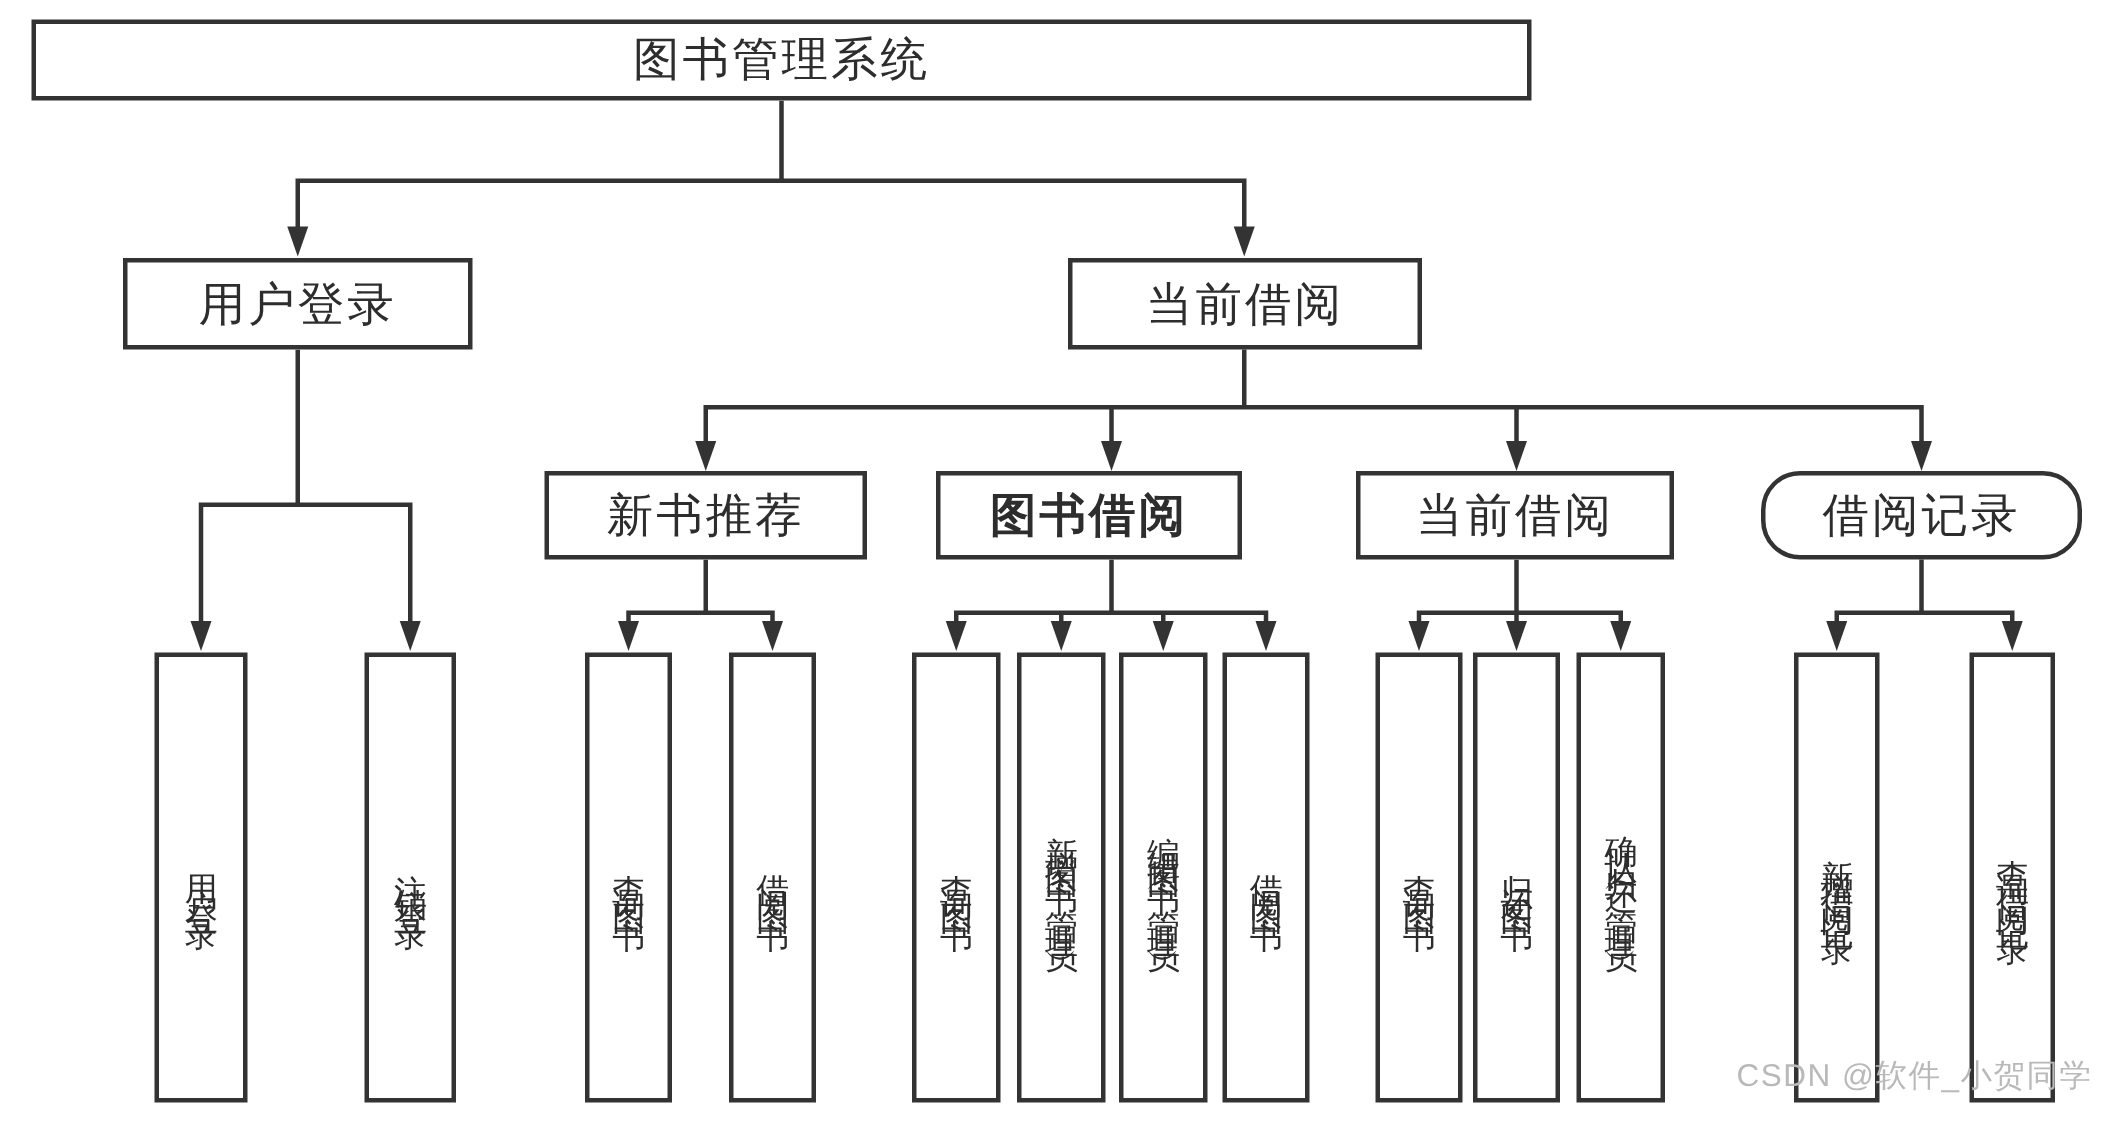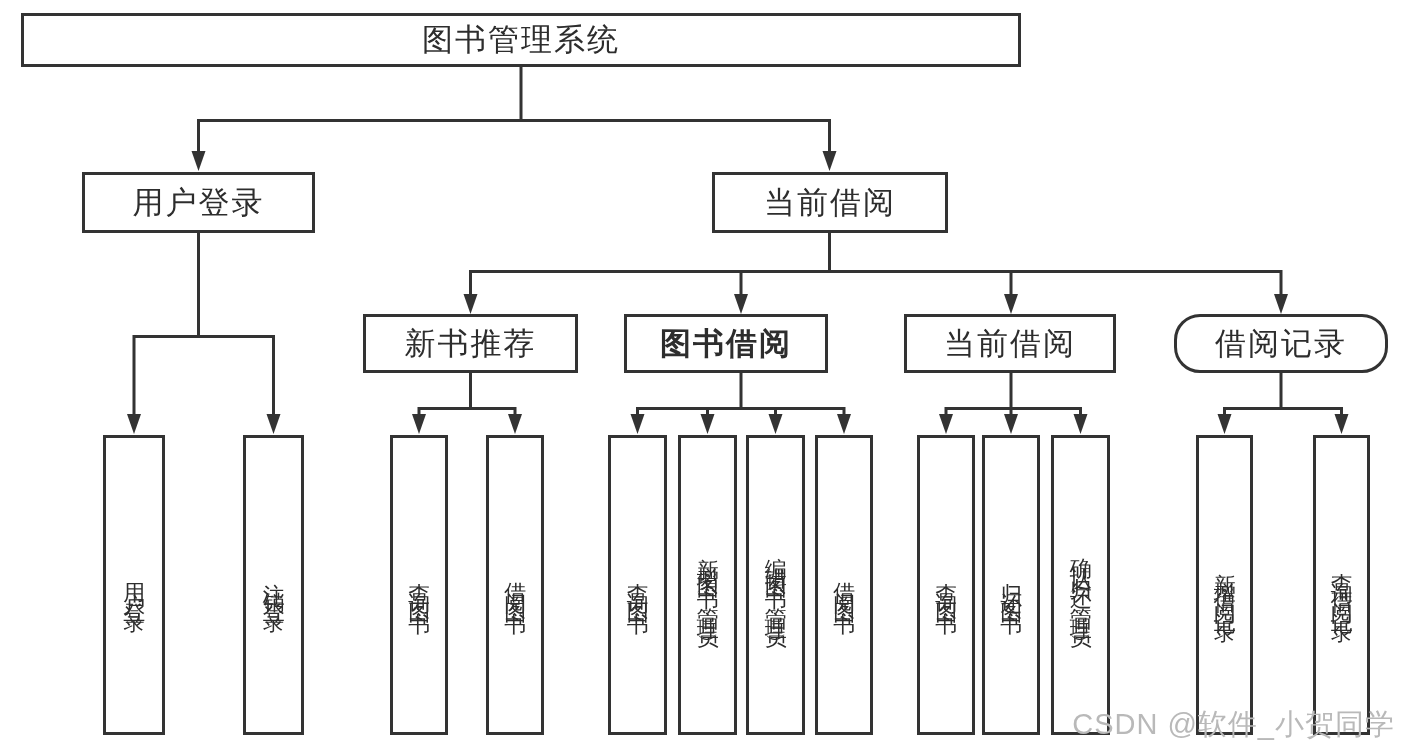--- a/index.html
+++ b/index.html
@@ -41,22 +41,22 @@
     writing-mode:vertical-rl;
     text-orientation:mixed;
     font-size:22px;
     letter-spacing:10px;
     white-space:normal;
     overflow:hidden;
   }
   .watermark{
     position:absolute;
     right:10px;
-    bottom:2px;
-    font-size:29px;
+    bottom:16px;
+    font-size:21px;
     letter-spacing:1px;
     color:var(--watermark);
     pointer-events:none;
   }
 </style>
 </head>
 <body>
 
 <div class="stage">
 

